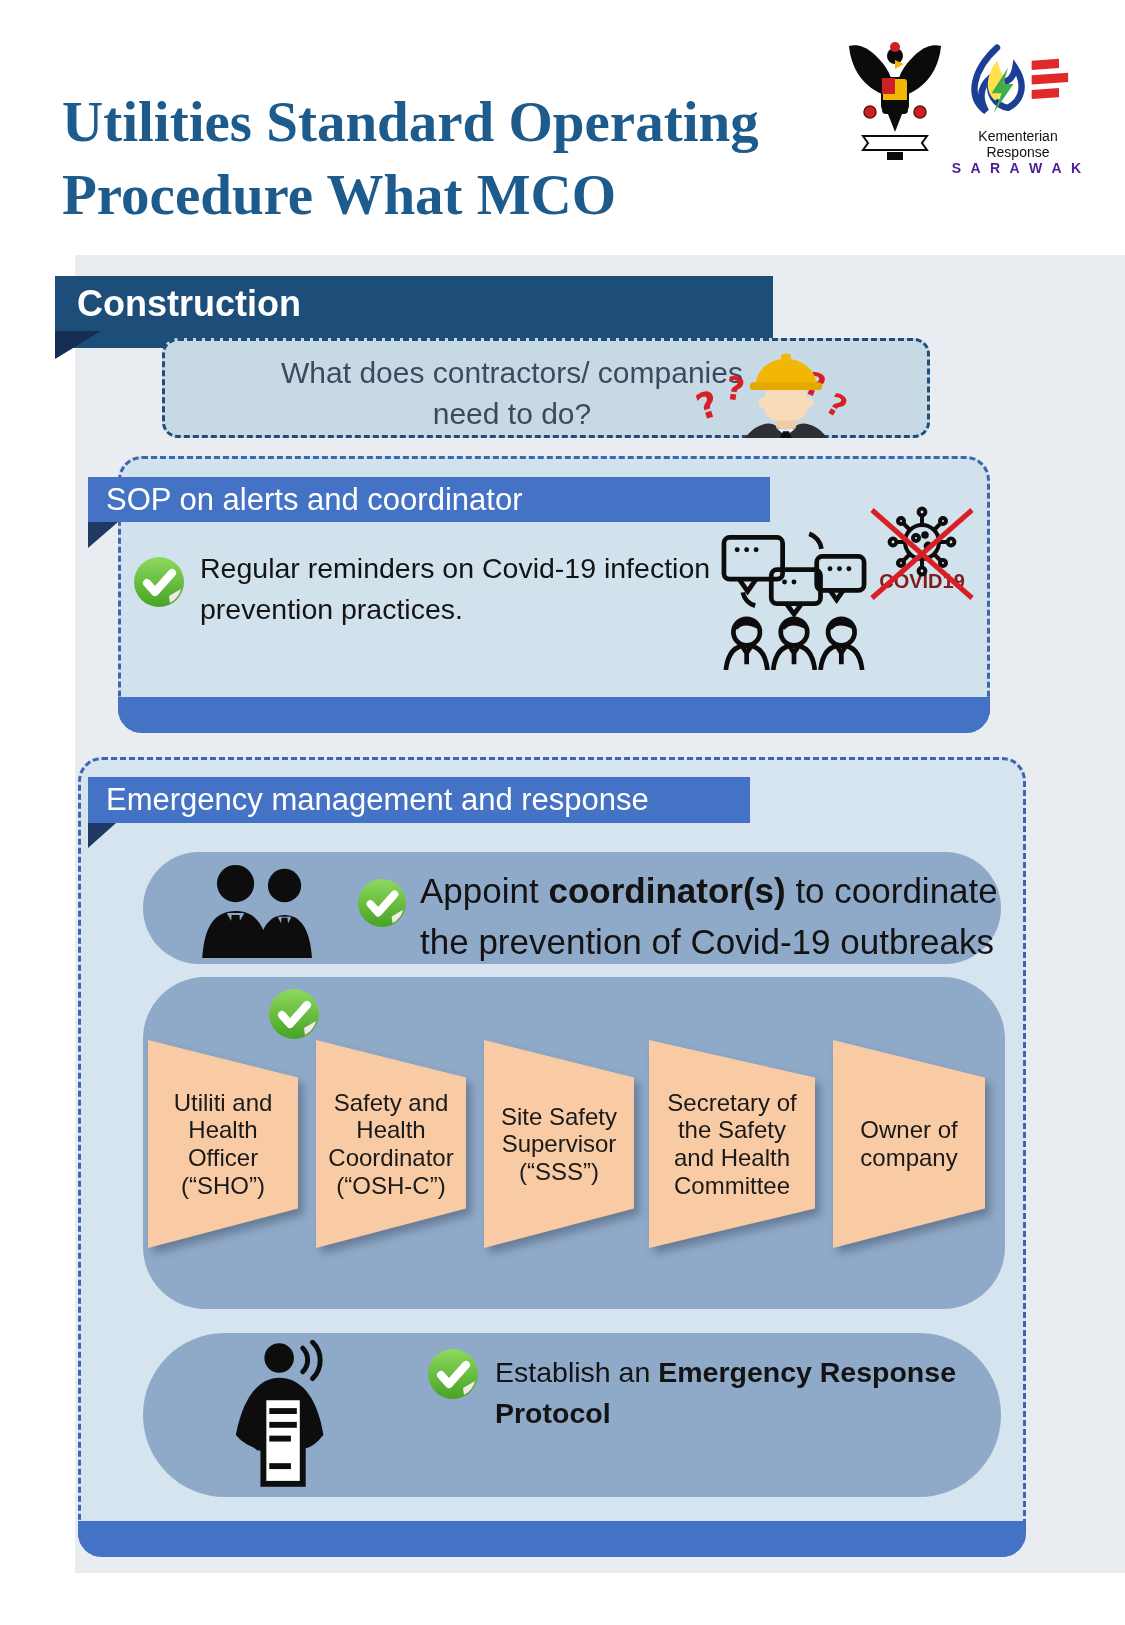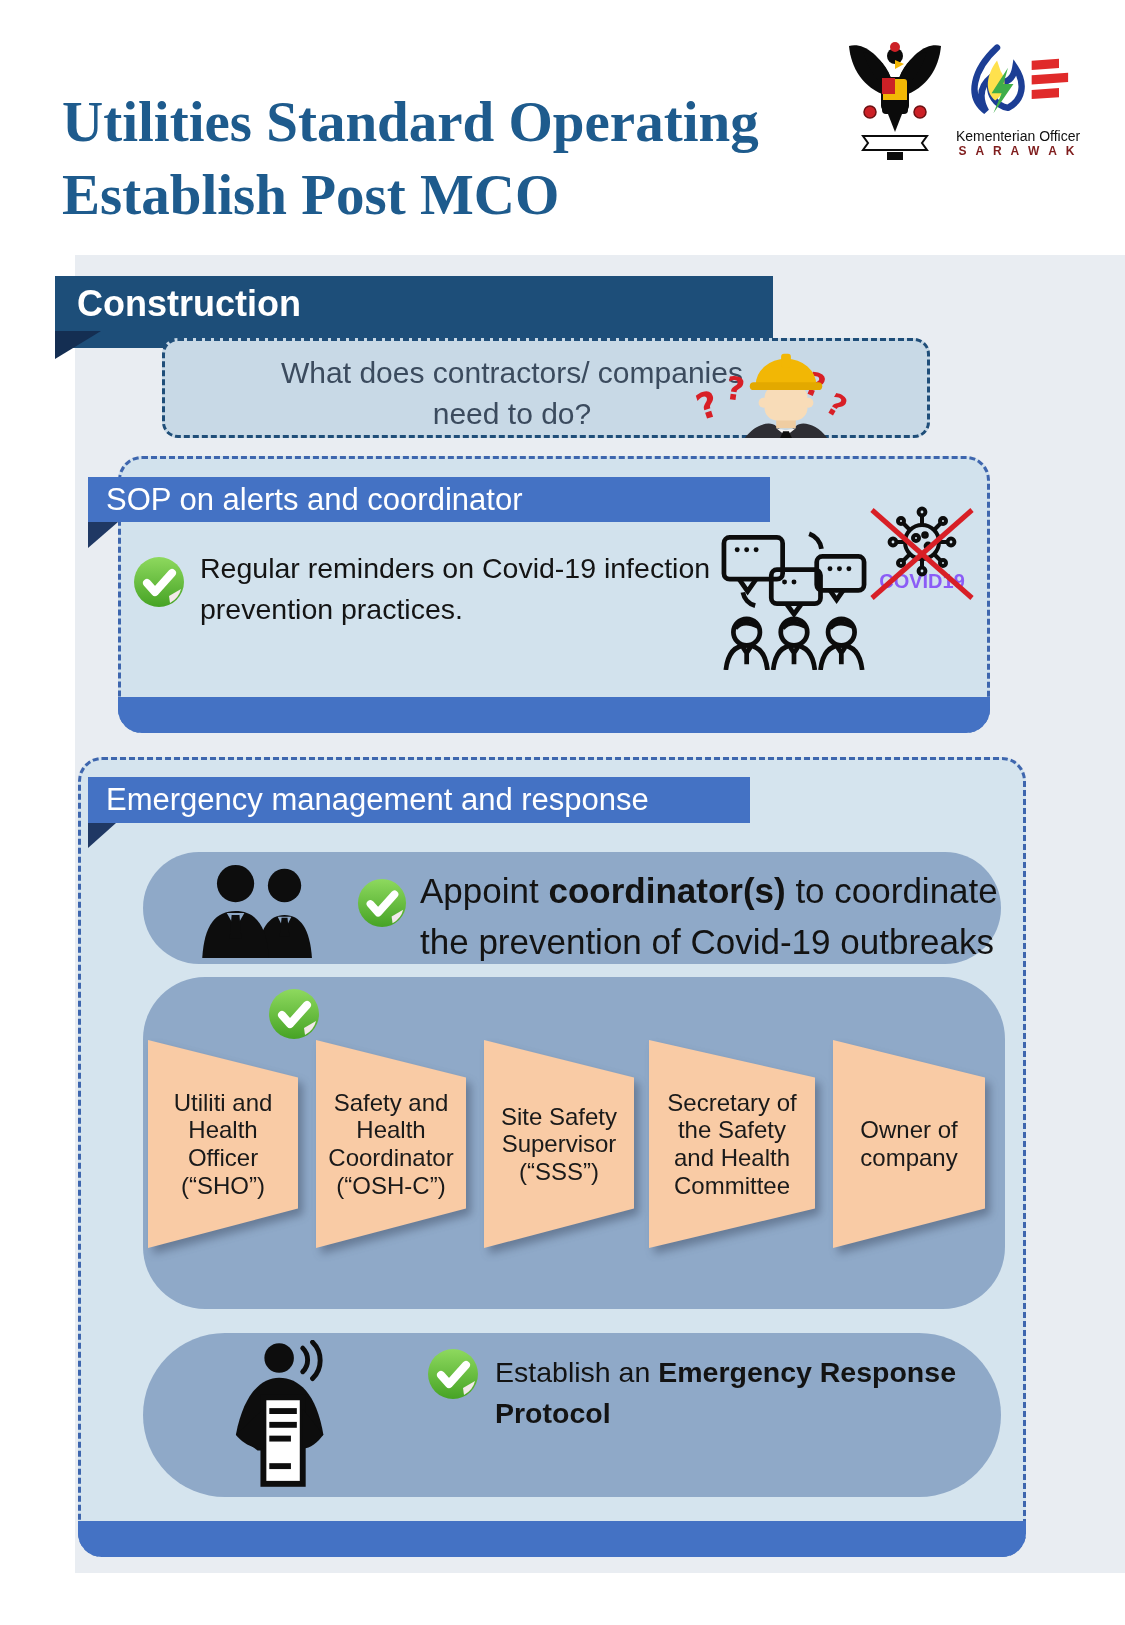--- a/index.html
+++ b/index.html
@@ -6,21 +6,21 @@
   #page{position:relative;width:1125px;height:1625px;background:#ffffff;overflow:hidden;
         font-family:"Liberation Sans",sans-serif;}
   
   .title{position:absolute;left:62px;top:86px;width:780px;
          font-family:"Liberation Serif",serif;font-weight:bold;
          font-size:57px;line-height:1.28;color:#1e5b8d;}
   .crest{position:absolute;left:845px;top:36px;width:100px;height:130px;}
   .ministry{position:absolute;left:948px;top:44px;width:140px;height:130px;text-align:center;}
   .ministry svg{display:block;margin:0 auto;}
   .ministry .m1{font-size:14px;color:#111;margin-top:2px;}
-  .ministry .m2{font-size:12px;font-weight:bold;color:#7f1d1d;letter-spacing:3px;}
+  .ministry .m2{font-size:14px;font-weight:bold;color:#4c1d95;letter-spacing:3px;}
   
   .panel{position:absolute;left:75px;top:255px;width:1050px;height:1318px;background:#e9edf2;}
   
   .ribbon{position:absolute;left:55px;top:276px;width:718px;height:72px;background:#1d4e79;
           color:#fff;font-weight:bold;font-size:36px;line-height:55px;padding-left:22px;
           box-sizing:border-box;}
   .ribbon-fold{position:absolute;left:55px;top:331px;width:46px;height:28px;background:#142e52;
                clip-path:polygon(0 0,100% 0,0 100%);}
   
   .qbox{position:absolute;left:162px;top:338px;width:768px;height:100px;background:#c8d9e6;
@@ -47,21 +47,21 @@
   .sop-fold{left:88px;top:522px;width:30px;height:26px;}
   .em-fold{left:88px;top:823px;width:28px;height:25px;}
   
   .check{position:absolute;}
   
   .sop-text{position:absolute;left:200px;top:548px;width:520px;font-size:28.5px;
             line-height:1.45;color:#141414;}
   .chat-icon{position:absolute;left:718px;top:528px;width:152px;height:142px;}
   .nocovid{position:absolute;left:868px;top:502px;width:108px;height:100px;z-index:3;}
   .covid-label{position:absolute;left:866px;top:570px;width:112px;text-align:center;
-               font-size:20px;font-weight:bold;color:#8b5cf6;z-index:2;}
+               font-size:20px;font-weight:bold;color:#7f1d1d;z-index:2;}
   
   .pill{position:absolute;background:#8fa9c8;}
   .pill1{left:143px;top:852px;width:858px;height:112px;border-radius:58px;}
   .pill2{left:143px;top:977px;width:862px;height:332px;border-radius:62px;}
   .pill3{left:143px;top:1333px;width:858px;height:164px;border-radius:84px;}
   .men-icon{position:absolute;left:198px;top:862px;width:128px;height:96px;}
   .pill1-text{position:absolute;left:420px;top:866px;width:580px;font-size:35px;
               line-height:1.45;color:#131313;}
   .pill2-label{position:absolute;left:338px;top:998px;font-size:29px;color:#131313;}
   .announcer{position:absolute;left:228px;top:1340px;width:118px;height:150px;}
@@ -82,21 +82,21 @@
   .s4{left:649px;width:166px;}
   .s5{left:833px;width:152px;}
 </style>
 </head>
 <body>
 
 <div id="page">
 
   <div class="title">
     <div>Utilities Standard Operating</div>
-    <div>Establish Post MCO</div>
+    <div>Procedure What MCO</div>
   </div>
 
   <div class="crest">
     <svg width="100" height="130" viewBox="0 0 100 130">
       <path d="M46,42 C34,16 16,6 4,10 C6,32 18,52 42,60 Z" fill="#0b0b0b"></path>
       <path d="M54,42 C66,16 84,6 96,10 C94,32 82,52 58,60 Z" fill="#0b0b0b"></path>
       <path d="M46,42 C40,26 30,18 18,16 C24,34 32,46 44,54 Z" fill="#0b0b0b"></path>
       <path d="M54,42 C60,26 70,18 82,16 C76,34 68,46 56,54 Z" fill="#0b0b0b"></path>
       <circle cx="50" cy="20" r="8" fill="#0b0b0b"></circle>
       <circle cx="50" cy="11" r="5" fill="#cc2026"></circle>
@@ -114,21 +114,21 @@
 
   <div class="ministry">
     <svg width="120" height="82" viewBox="0 0 130 90">
       <path d="M42,4 C16,28 8,58 30,74 C20,56 26,44 36,36 C30,56 42,68 54,70 C70,62 74,44 62,26 C60,38 52,44 46,40" fill="none" stroke="#1c3e95" stroke-width="7" stroke-linecap="round"></path>
       <path d="M42,18 C30,34 28,52 40,62 C50,56 54,42 46,30 Z" fill="#ffe14d"></path>
       <polygon points="54,26 36,54 47,54 38,76 60,44 49,44" fill="#3fae49"></polygon>
       <rect x="80" y="24" width="30" height="10" fill="#e02a2a" transform="skewY(-4)"></rect>
       <rect x="80" y="40" width="40" height="10" fill="#e02a2a" transform="skewY(-4)"></rect>
       <rect x="80" y="56" width="30" height="10" fill="#e02a2a" transform="skewY(-4)"></rect>
     </svg>
-    <div class="m1">Kementerian Officer</div>
+    <div class="m1">Kementerian Response</div>
     <div class="m2">S A R A W A K</div>
   </div>
 
   <div class="panel"></div>
 
   <div class="ribbon">Construction</div>
   <div class="ribbon-fold"></div>
 
   <div class="qbox"></div>
   <div class="qtext">

